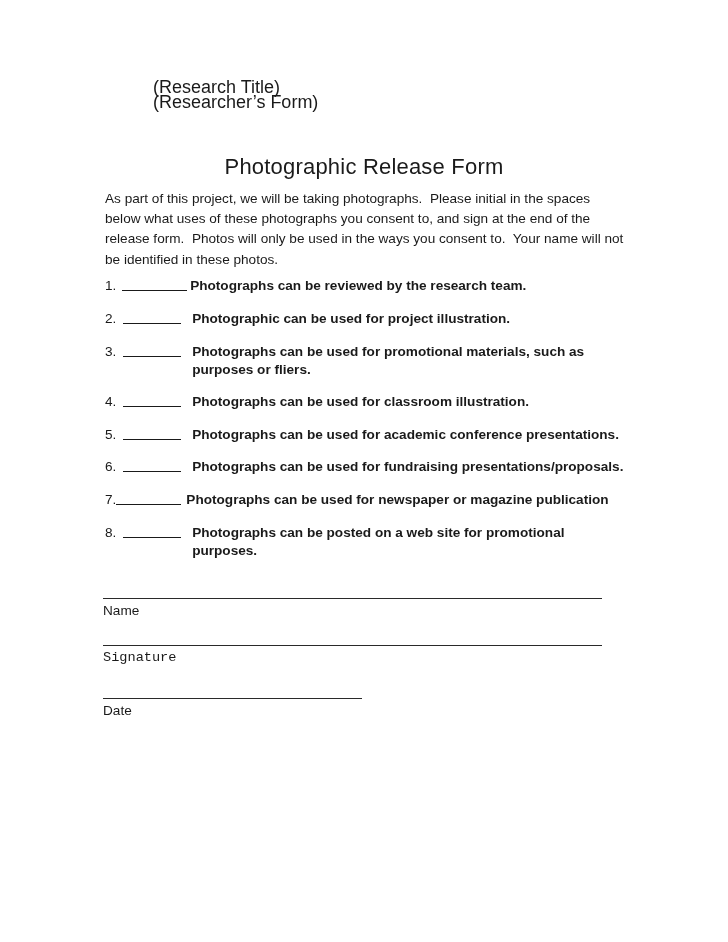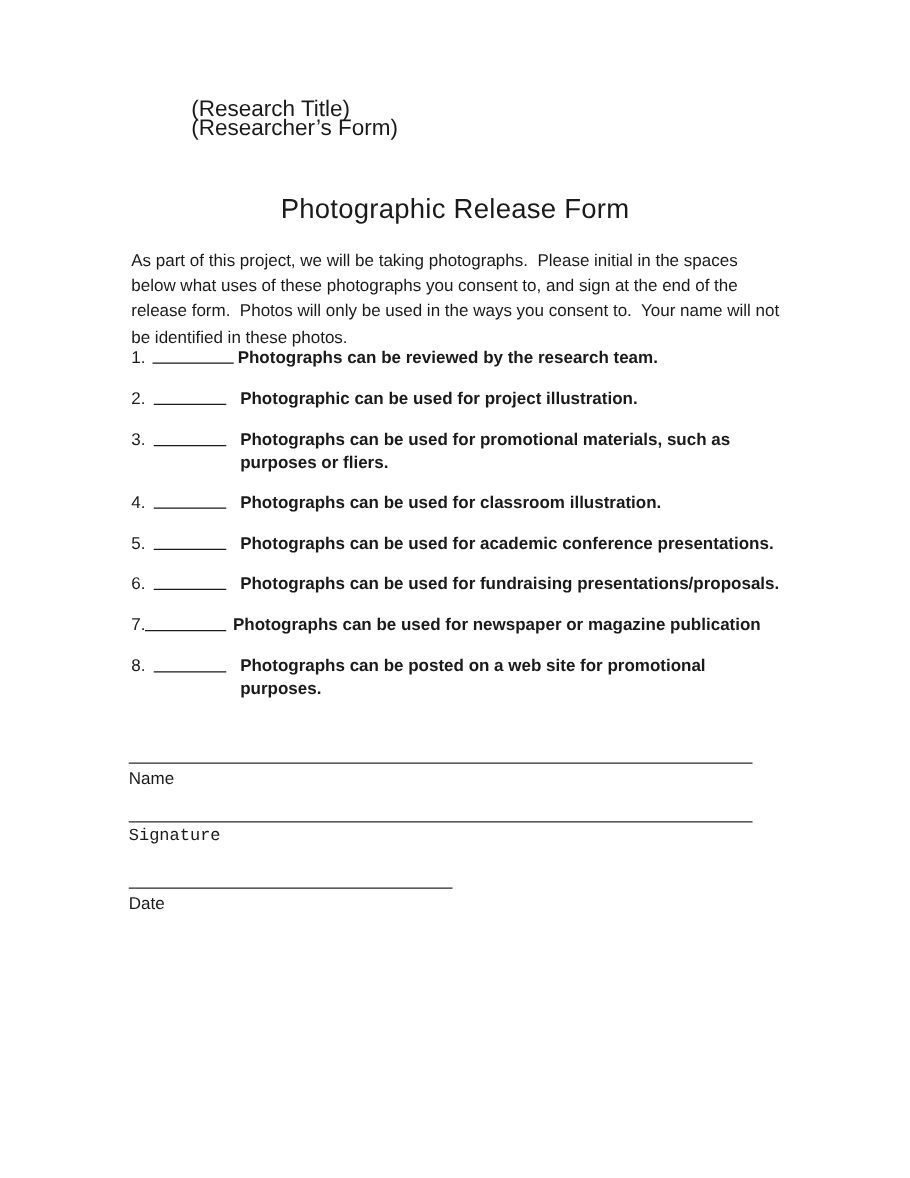--- a/index.html
+++ b/index.html
@@ -37,21 +37,21 @@
     text-align: center;
     font-size: 22px;
     line-height: 24px;
     letter-spacing: 0.2px;
   }
 
   
   .intro {
     position: absolute;
     left: 105px;
-    top: 199px;
+    top: 189px;
     width: 520px;
     font-size: 13.6px;
     line-height: 20.2px;
     text-align: left;
     white-space: pre-wrap;
   }
 
   
   .consent-list {
     position: absolute;
@@ -82,21 +82,21 @@
     font-weight: bold;
   }
 
   
   .sig-block {
     position: absolute;
     left: 103px;
     top: 598px;
     width: 520px;
   }
-  .sig-field { position: relative; margin-top: 12px; }
+  .sig-field { position: relative; }
   .sig-rule {
     border-top: 1.8px solid #2a2a2a;
     height: 0;
   }
   .sig-label {
     font-size: 13.6px;
     line-height: 18px;
     padding-top: 3px;
   }
 </style>

